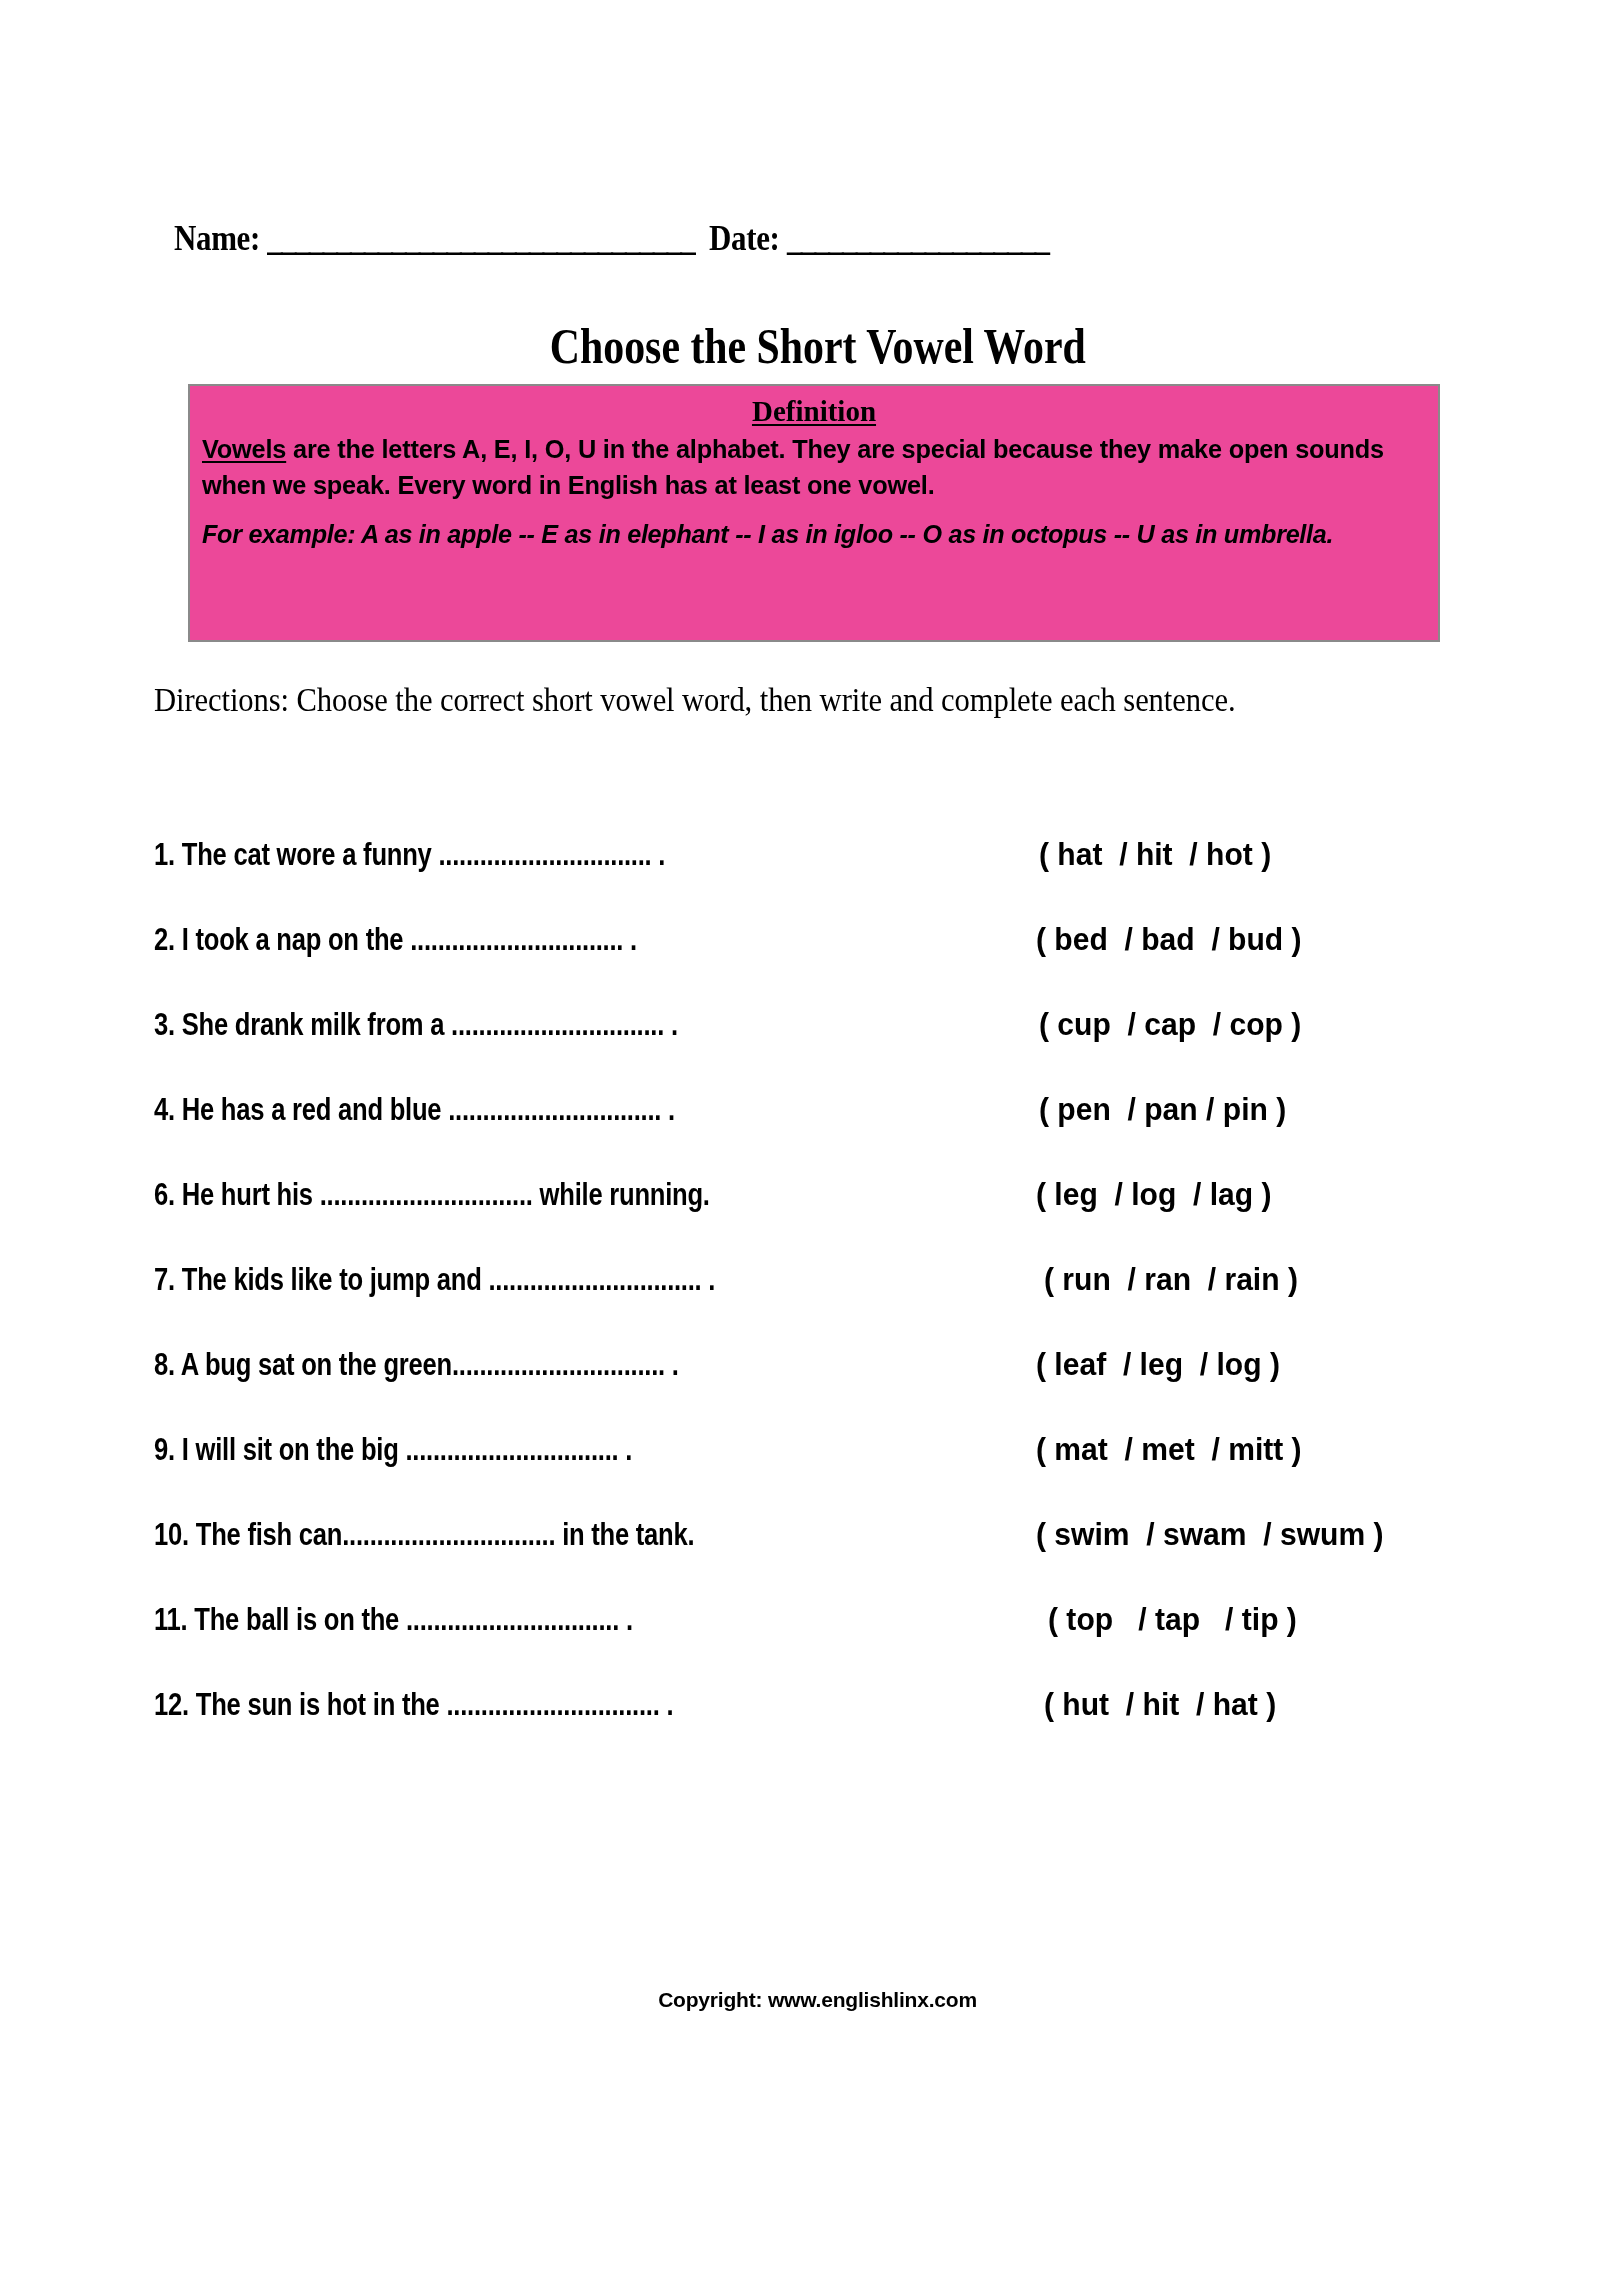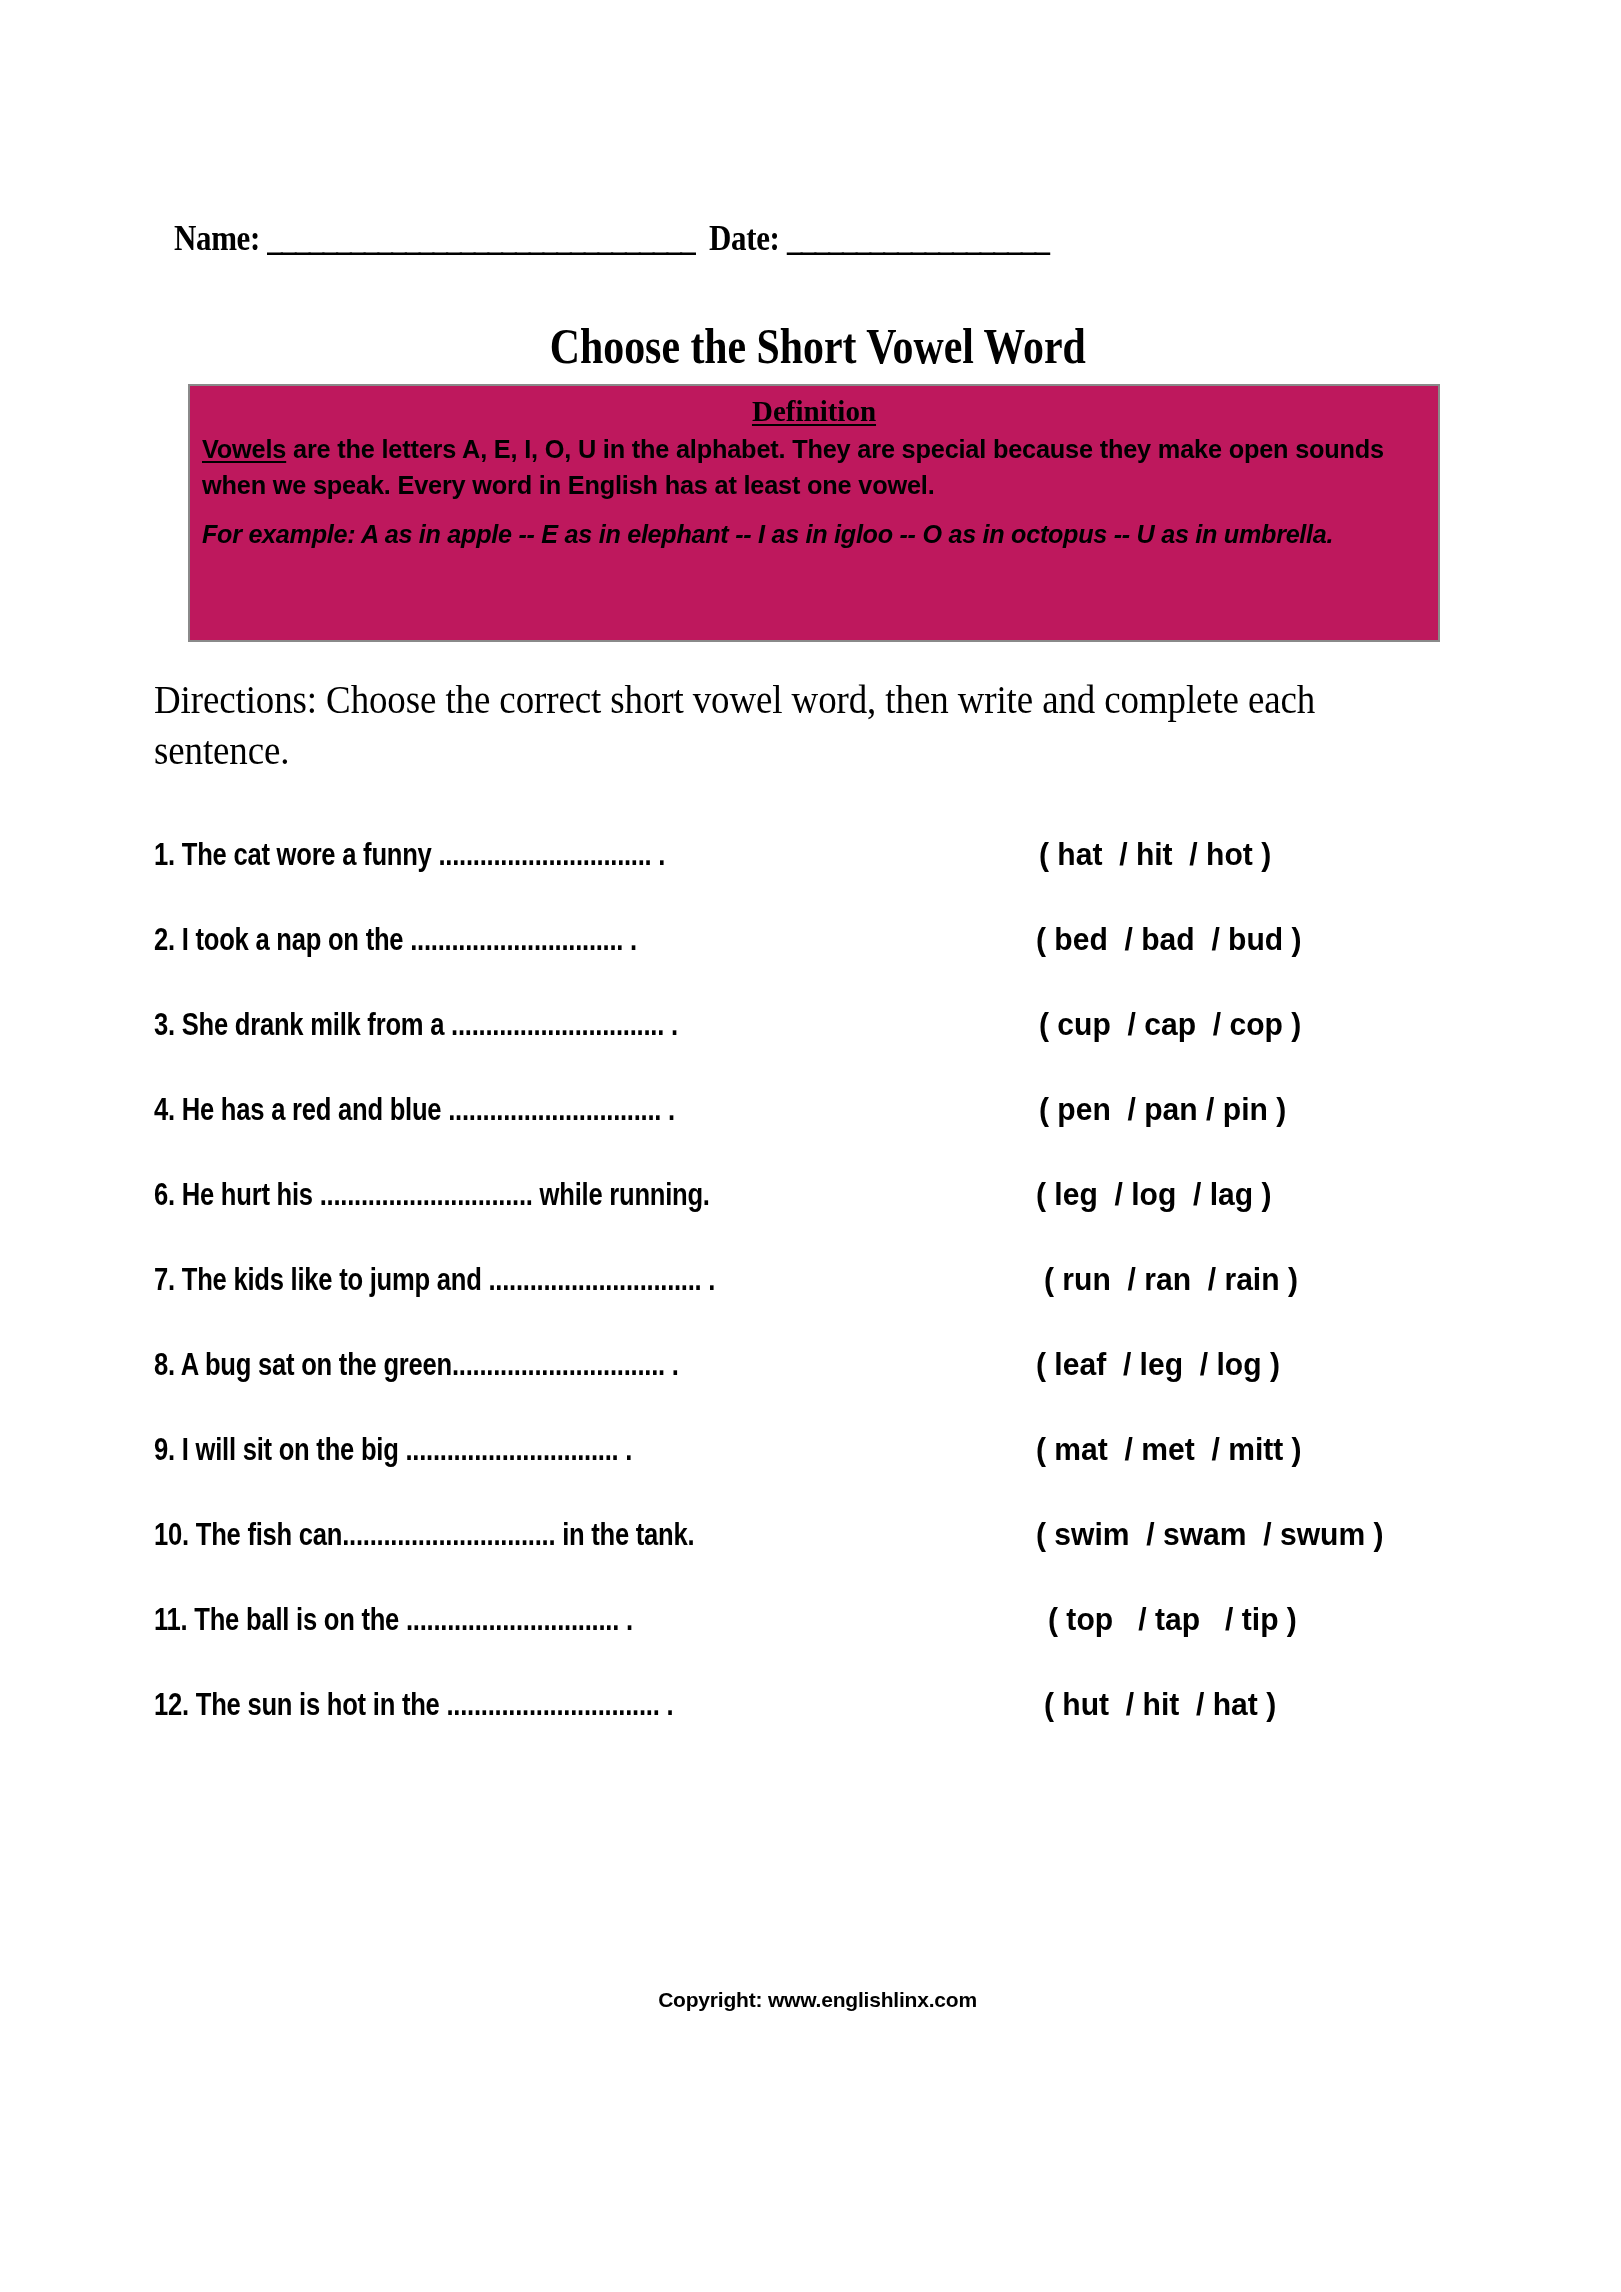--- a/index.html
+++ b/index.html
@@ -62,21 +62,21 @@
   }
 
   
   .defbox {
     position: absolute;
     left: 181px;
     top: 384px;
     width: 1252px;
     height: 258px;
     border: 2px solid #8a8a8a;
-    background: #be185d;
+    background: #ec4899;
     padding: 7.8px 11.8px 5.9px 11.8px;
   }
   .def-heading {
     text-align: center;
     font-family: "Liberation Serif", "DejaVu Serif", serif;
     font-weight: bold;
     font-size: 29px;
     text-decoration: underline;
     text-underline-offset: 2.9px;
     line-height: 35px;
@@ -107,21 +107,21 @@
   }
 
   
   .directions {
     position: absolute;
     left: 147px;
     top: 674px;
     width: 1304px;
     font-family: "Liberation Serif", "DejaVu Serif", serif;
     font-weight: normal;
-    font-size: 41px;
+    font-size: 34px;
     line-height: 51px;
     letter-spacing: -0.1px;
   }
   .directions .dtxt {
     display: block;
     transform: scaleX(0.90);
     transform-origin: left top;
     width: 111%;
   }
 

